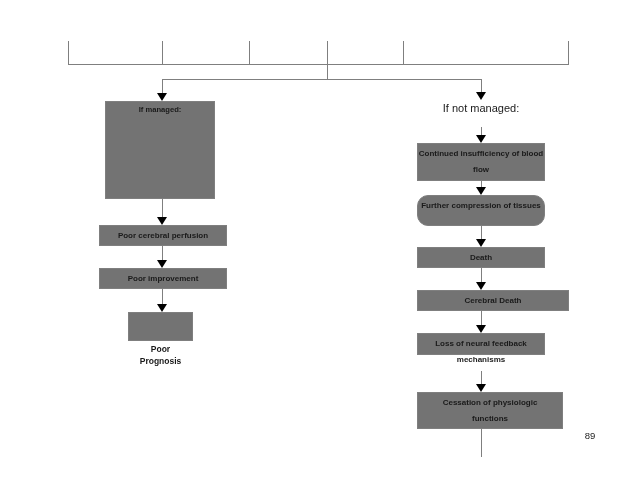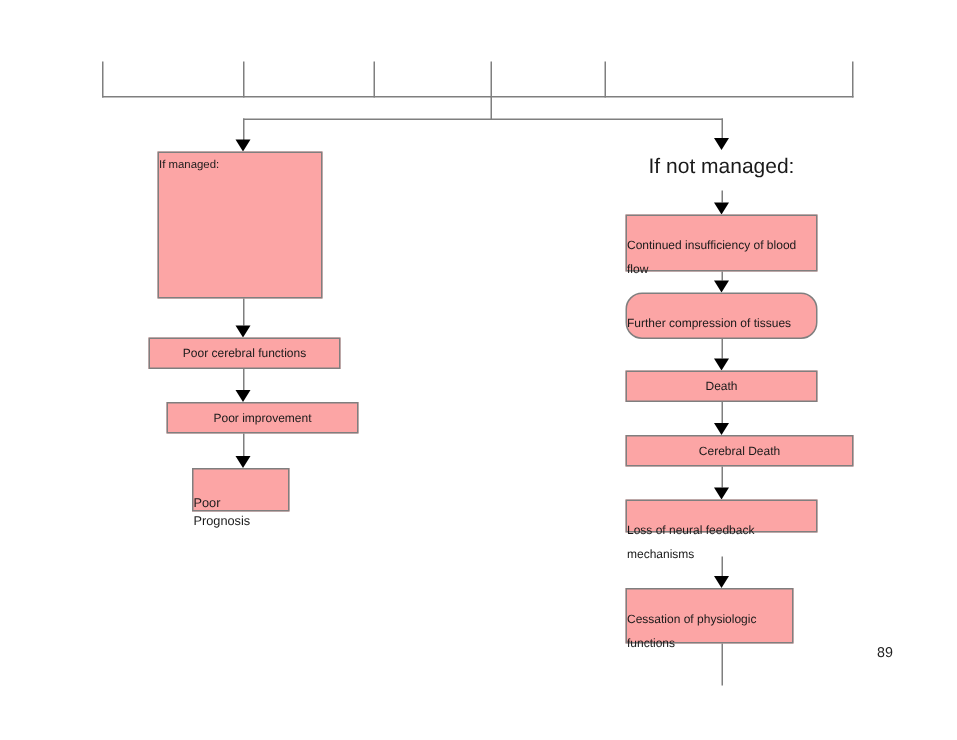--- a/index.html
+++ b/index.html
@@ -15,30 +15,30 @@
   .hline { position: absolute; height: 1px; background: #7f7f7f; }
   .vline { position: absolute; width: 1px; background: #7f7f7f; }
   .arrowhead {
     position: absolute; width: 0; height: 0;
     border-left: 5px solid transparent;
     border-right: 5px solid transparent;
     border-top: 8px solid #000000;
   }
   .box {
     position: absolute; box-sizing: border-box;
-    border: 1px solid #7f7f7f; background: #fca5a5;
-    font-size: 8px; color: #1a1a1a;
+    border: 1px solid #7f7f7f; background: #737373;
+    text-align: center; font-size: 8px; color: #1a1a1a; font-weight: bold;
   }
   .pre { white-space: pre-line; }
   .center { display: flex; align-items: center; justify-content: center; }
-  .lh16 { line-height: 16px; padding-top: 12px; }
+  .lh16 { line-height: 16px; padding-top: 2px; }
   .managed-box { padding-top: 3px; font-size: 7.6px; line-height: 10.5px; }
   .managed-box .details { font-style: italic; }
-  .prognosis-box { font-size: 8.5px; line-height: 12px; padding-top: 4px; }
-  .float-label { position: absolute; font-size: 14px; text-align: center; }
+  .prognosis-box { font-size: 8.5px; line-height: 12px; padding-top: 18px; }
+  .float-label { position: absolute; font-size: 11px; text-align: center; }
   .page-number { position: absolute; font-size: 9.5px; color: #222222; text-align: center; }
 </style>
 </head>
 <body>
 
 <div class="canvas">
 
   <div class="hline" style="left:68px; top:64px; width:501px;"></div>
   <div class="vline" style="left:68px;  top:41px; height:24px;"></div>
   <div class="vline" style="left:162px; top:41px; height:24px;"></div>
@@ -57,27 +57,27 @@
   <div class="arrowhead" style="left:476px; top:92px;"></div>
 
   <div class="box managed-box" style="left:105px; top:101px; width:110px; height:98px;">
     <div class="heading">If managed:</div>
   </div>
 
   <div class="vline" style="left:162px; top:199px; height:18px;"></div>
   <div class="arrowhead" style="left:157px; top:217px;"></div>
 
   <div class="box center" style="left:99px; top:225px; width:128px; height:21px;">
-    <span>Poor cerebral functions</span>
+    <span>Poor cerebral perfusion</span>
   </div>
 
   <div class="vline" style="left:162px; top:246px; height:14px;"></div>
   <div class="arrowhead" style="left:157px; top:260px;"></div>
 
-  <div class="box center" style="left:99px; top:268px; width:128px; height:21px;margin-left:12px;">
+  <div class="box center" style="left:99px; top:268px; width:128px; height:21px;">
     <span>Poor improvement</span>
   </div>
 
   <div class="vline" style="left:162px; top:289px; height:15px;"></div>
   <div class="arrowhead" style="left:157px; top:304px;"></div>
 
   <div class="box prognosis-box pre" style="left:128px; top:312px; width:65px; height:29px;">
     <span class="pre">Poor
 Prognosis</span>
   </div>
@@ -117,21 +117,21 @@
   <div class="arrowhead" style="left:476px; top:325px;"></div>
 
   <div class="box lh16" style="left:417px; top:333px; width:128px; height:22px;">
     <span class="pre">Loss of neural feedback
 mechanisms</span>
   </div>
 
   <div class="vline" style="left:481px; top:371px; height:13px;"></div>
   <div class="arrowhead" style="left:476px; top:384px;"></div>
 
-  <div class="box lh16" style="left:417px; top:392px; width:112px; height:37px;">
+  <div class="box lh16" style="left:417px; top:392px; width:146px; height:37px;">
     <span class="pre">Cessation of physiologic
 functions</span>
   </div>
 
   <div class="vline" style="left:481px; top:429px; height:28px;"></div>
 
   <div class="page-number" style="left:578px; top:430px; width:24px;">89</div>
 
 </div>
 

